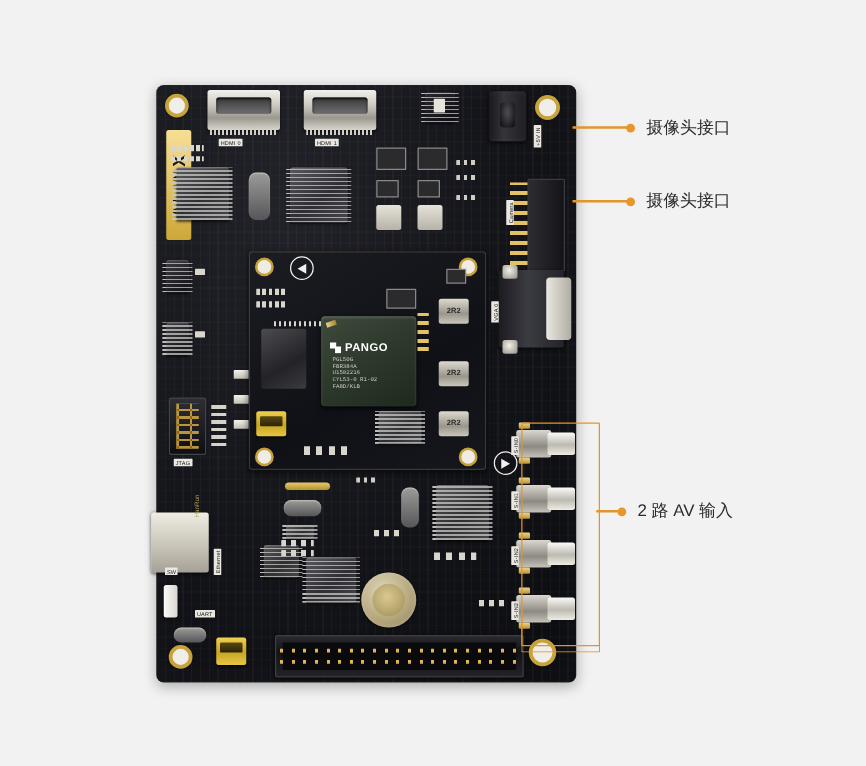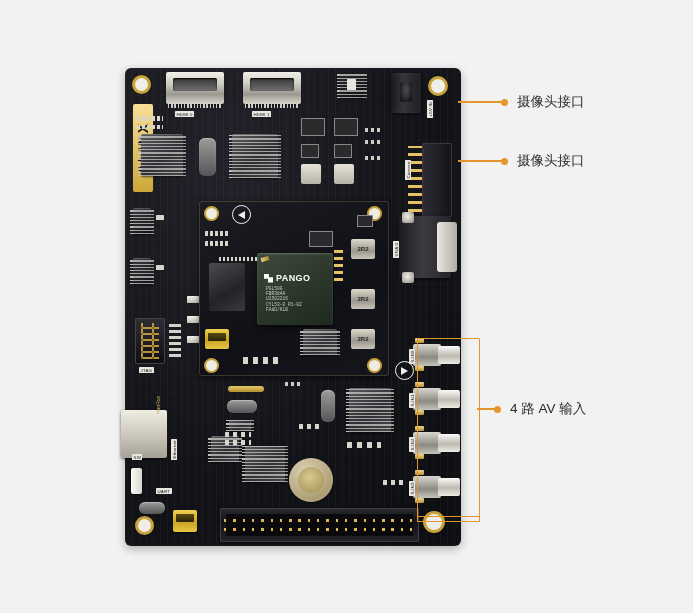--- a/index.html
+++ b/index.html
@@ -386,17 +386,17 @@
   <div class="callout" style="left:458px;top:152px;">
     <div class="c-line" style="width:44px;"></div>
     <div class="c-dot"></div>
     <div class="c-text">摄像头接口</div>
   </div>
 
 
   <div class="callout" style="left:477px;top:400px;">
     <div class="c-line" style="width:18px;"></div>
     <div class="c-dot"></div>
-    <div class="c-text">4 路 AV 输入</div>
+    <div class="c-text">2 路 AV 输入</div>
   </div>
 
 
 </div>
 
 </body></html>

